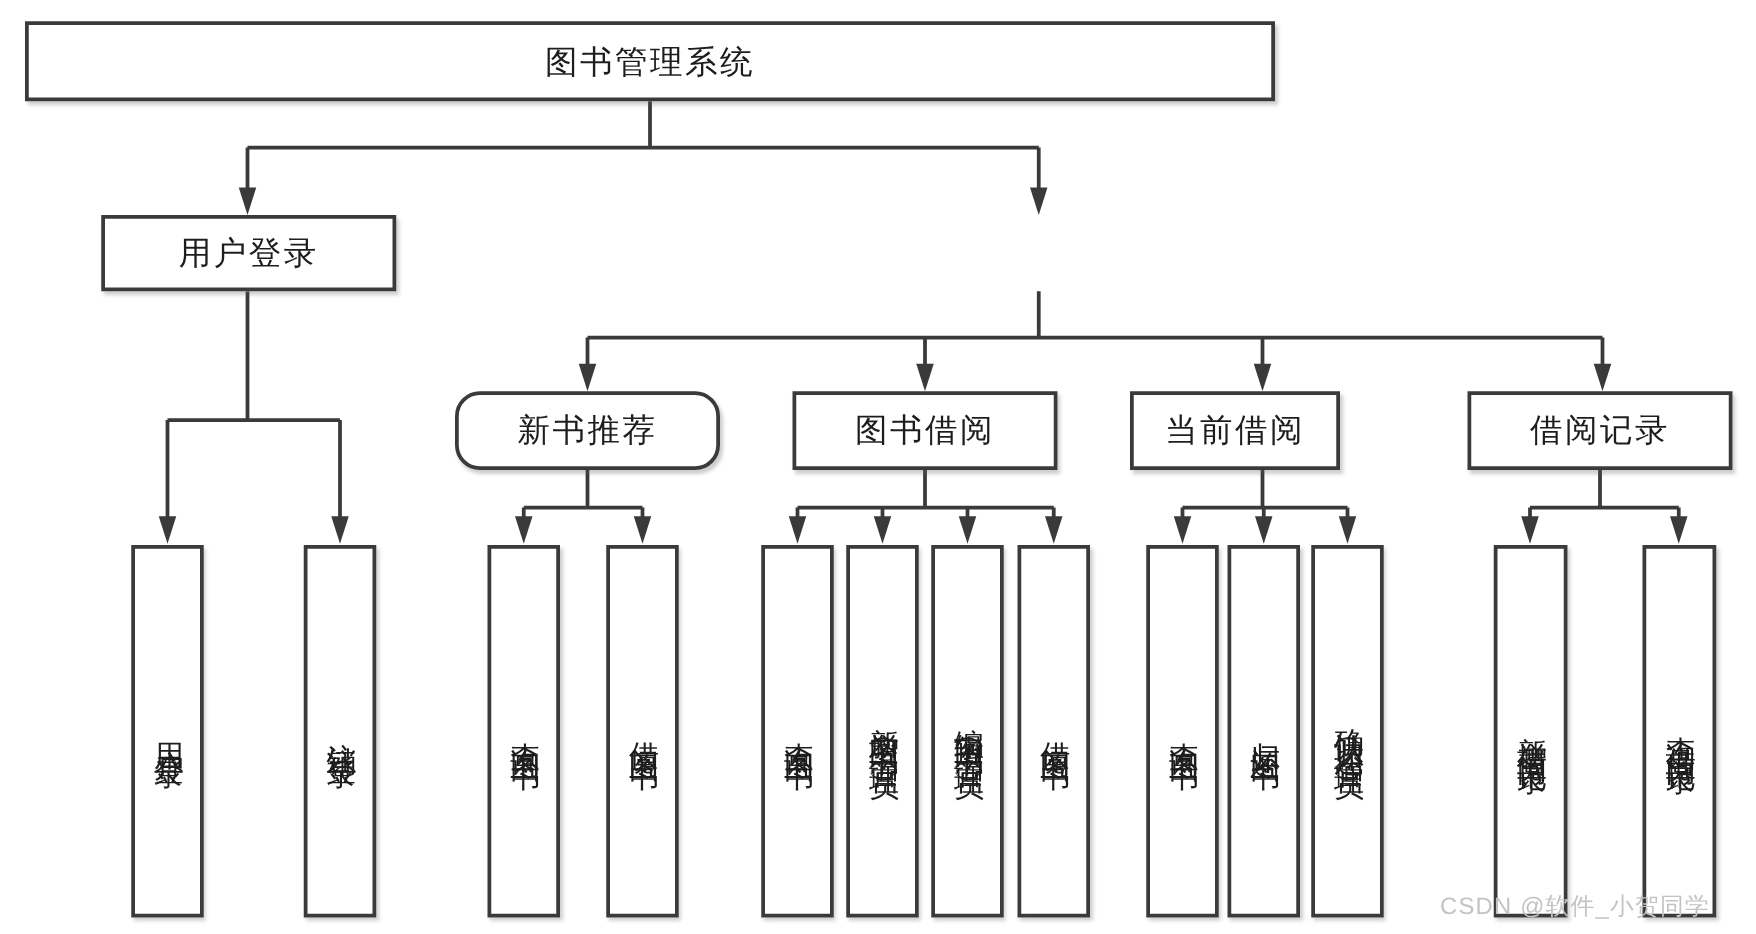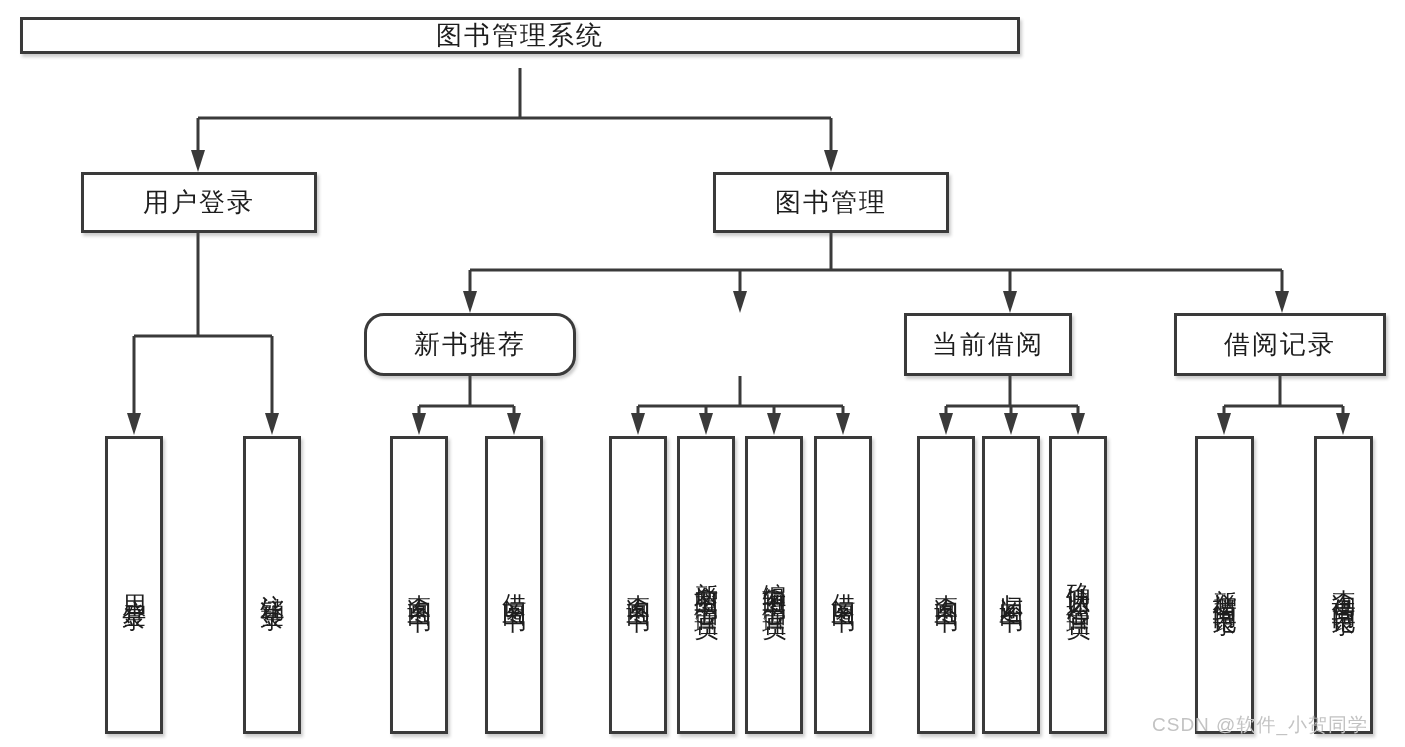--- a/index.html
+++ b/index.html
@@ -103,33 +103,33 @@
 
       <polygon points="939,413 953,413 946,435"></polygon>
       <polygon points="1004,413 1018,413 1011,435"></polygon>
       <polygon points="1071,413 1085,413 1078,435"></polygon>
 
       <polygon points="1217,413 1231,413 1224,435"></polygon>
       <polygon points="1336,413 1350,413 1343,435"></polygon>
     </g>
   </svg>
 
-  <div class="box" style="left:20px; top:17px; width:1000px; height:37px;">
+  <div class="box" style="left:20px; top:17px; width:1000px; height:64px;">
     <span class="h-label">图书管理系统</span>
   </div>
 
   <div class="box" style="left:81px; top:172px; width:236px; height:61px;">
     <span class="h-label">用户登录</span>
   </div>
-  <div class="box" style="left:713px; top:172px; width:236px; height:61px;">
-    <span class="h-label">图书管理</span>
-  </div>
 
   <div class="box" style="left:364px; top:313px; width:212px; height:63px;border-radius:20px;">
     <span class="h-label">新书推荐</span>
+  </div>
+  <div class="box" style="left:634px; top:313px; width:212px; height:63px;">
+    <span class="h-label">图书借阅</span>
   </div>
   <div class="box" style="left:904px; top:313px; width:168px; height:63px;">
     <span class="h-label">当前借阅</span>
   </div>
   <div class="box" style="left:1174px; top:313px; width:212px; height:63px;">
     <span class="h-label">借阅记录</span>
   </div>
 
   <div class="box leaf" style="left:105px; top:436px; width:58px; height:298px;">
     <span class="v-label">用户登录</span>

